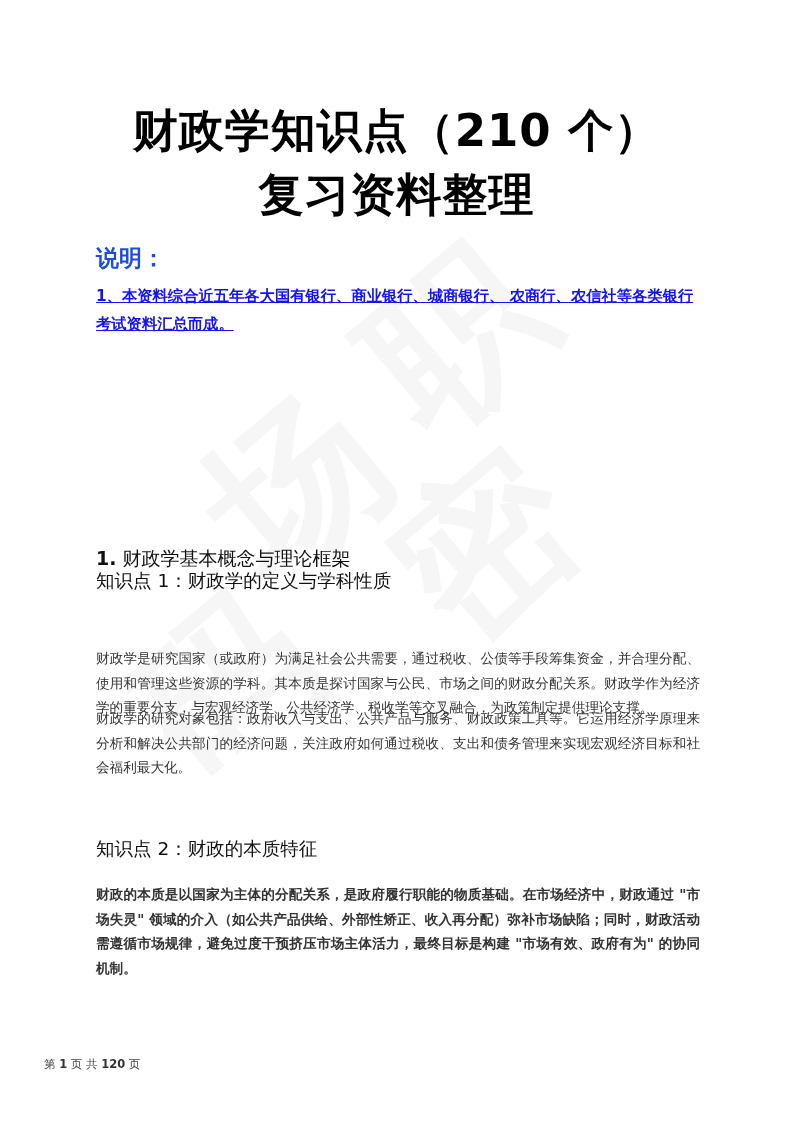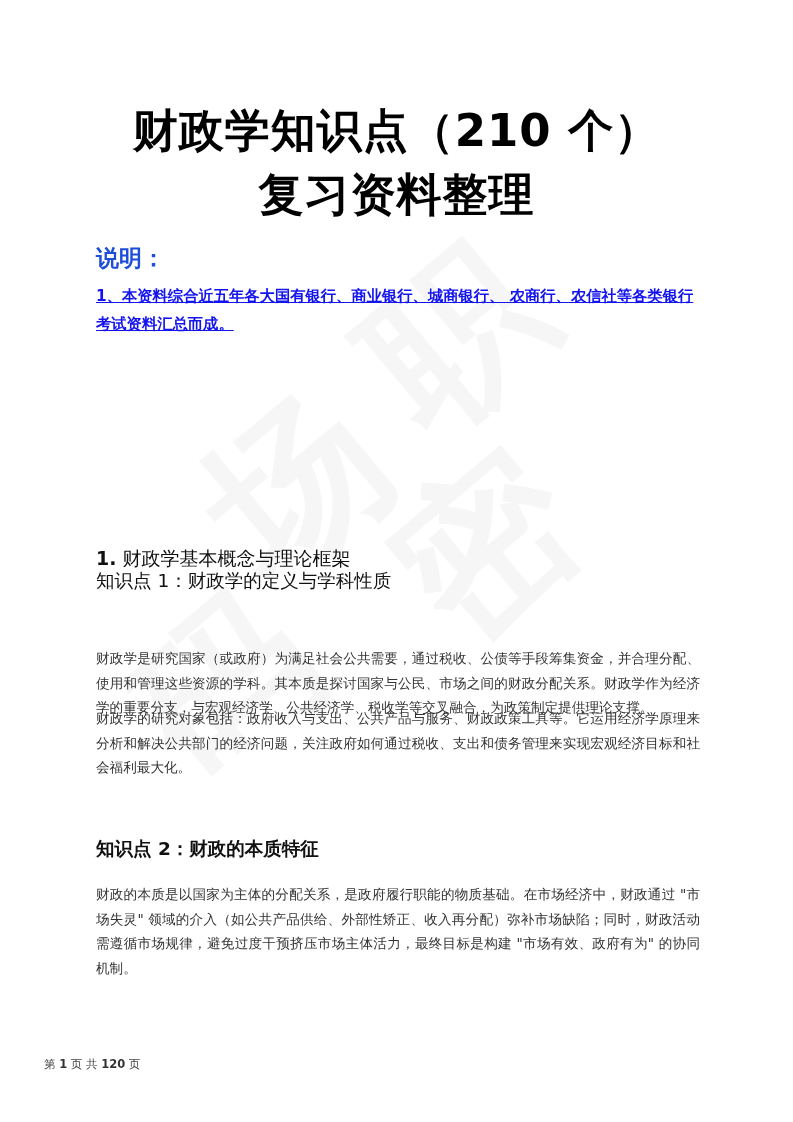--- a/index.html
+++ b/index.html
@@ -39,35 +39,35 @@
     .notes p { margin: 0; text-decoration: underline; }
 
     .section-title {
       position: absolute; left: 96px; top: 549px;
       font-size: 19px; color: #111; line-height: 1; font-weight: normal;
     }
     .section-title .num { font-weight: bold; }
 
     .kp-title {
       position: absolute; left: 96px; font-size: 18.5px; color: #111; line-height: 1;
-      font-weight: bold;
+      font-weight: normal;
     }
     .kp-title.kp1 { top: 572px; font-weight: normal; text-align: center; }
     .kp-title.kp1 .lbl { font-weight: normal; }
     .kp-title.kp2 { top: 840px; }
 
     .para {
       position: absolute; left: 96px; width: 604px;
       font-size: 13.6px; color: #333; line-height: 24.5px;
       text-align: justify;
       margin-top: 6px;
     }
     .para.p1 { top: 640px; }
     .para.p2 { top: 700px; }
-    .para.p3 { top: 876px; }
+    .para.p3 { top: 876px; font-weight: bold; }
 
     .footer {
       position: absolute; left: 0; top: 1059px; width: 793px; text-align: left;
       font-family: "DejaVu Serif", "Liberation Serif", serif;
       font-size: 11.5px; color: #444; line-height: 1; margin-left: 44px;
     }
     .footer b { font-family: "DejaVu Sans", sans-serif; font-weight: bold; color: #333; }
   </style>
 </head>
 <body>

